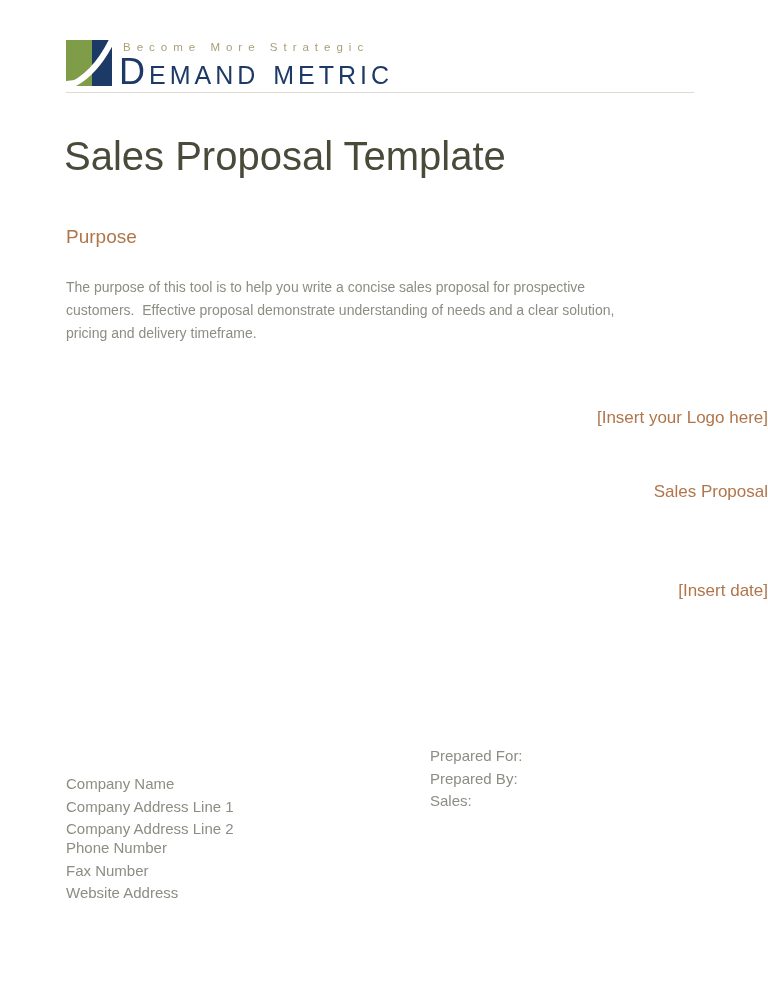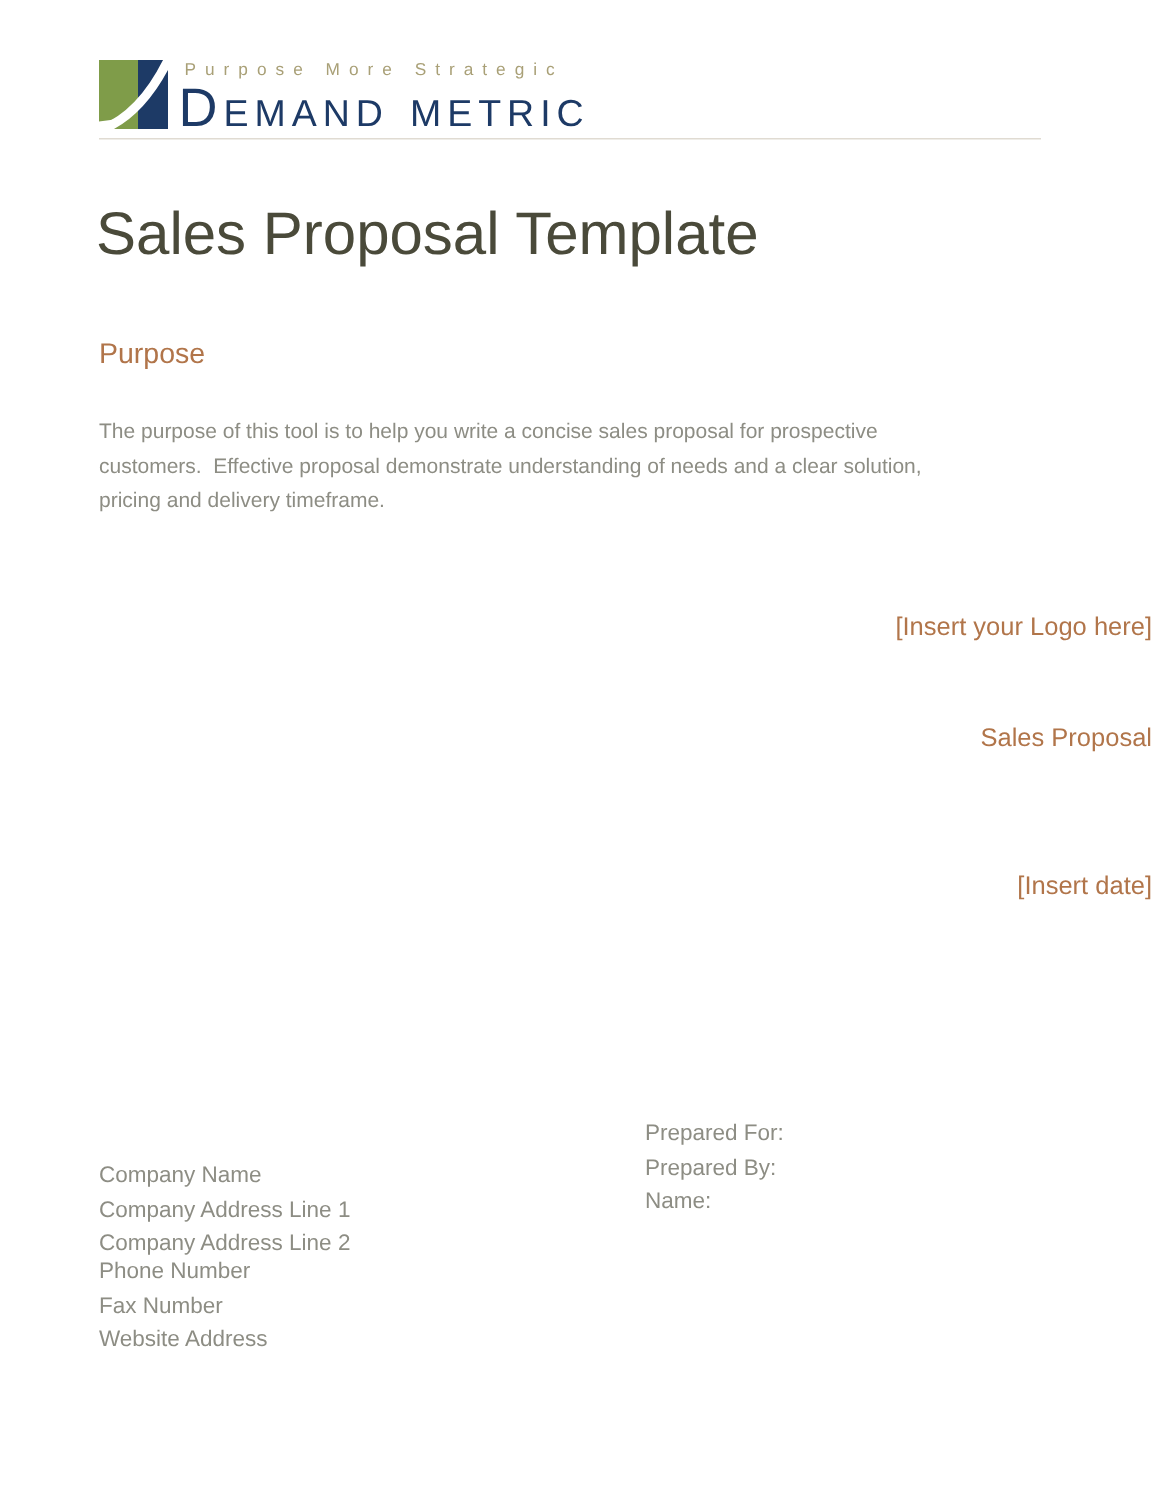--- a/index.html
+++ b/index.html
@@ -114,21 +114,21 @@
 <div class="page">
 
   <div class="header">
     <svg class="logo-mark" viewBox="0 0 46 46" xmlns="http://www.w3.org/2000/svg">
       <rect x="0" y="0" width="46" height="46" fill="#1d3a66"></rect>
       <rect x="0" y="0" width="26" height="46" fill="#7f9c49"></rect>
       <path d="M-2,48 Q28,38 47,-2" stroke="#ffffff" stroke-width="6" fill="none"></path>
       <path d="M0,46 L0,41 Q14,40 26,34 Q10,43 4,46 Z" fill="#ffffff"></path>
     </svg>
     <div class="brand-text">
-      <div class="tagline">Purpose More Strategic</div>
+      <div class="tagline">Become More Strategic</div>
       <div class="brand-name">Demand Metric</div>
     </div>
   </div>
 
   <div class="header-rule"></div>
 
   <h1 class="page-title">Sales Proposal Template</h1>
 
   <h2 class="purpose-heading">Purpose</h2>
 
@@ -150,16 +150,16 @@
 
   <div class="contact-block">
     <div class="footer-line">Phone Number</div>
     <div class="footer-line">Fax Number</div>
     <div class="footer-line">Website Address</div>
   </div>
 
   <div class="prepared-block">
     <div class="footer-line">Prepared For:</div>
     <div class="footer-line">Prepared By:</div>
-    <div class="footer-line">Name:</div>
+    <div class="footer-line">Sales:</div>
   </div>
 
 </div>
 
 </body></html>

